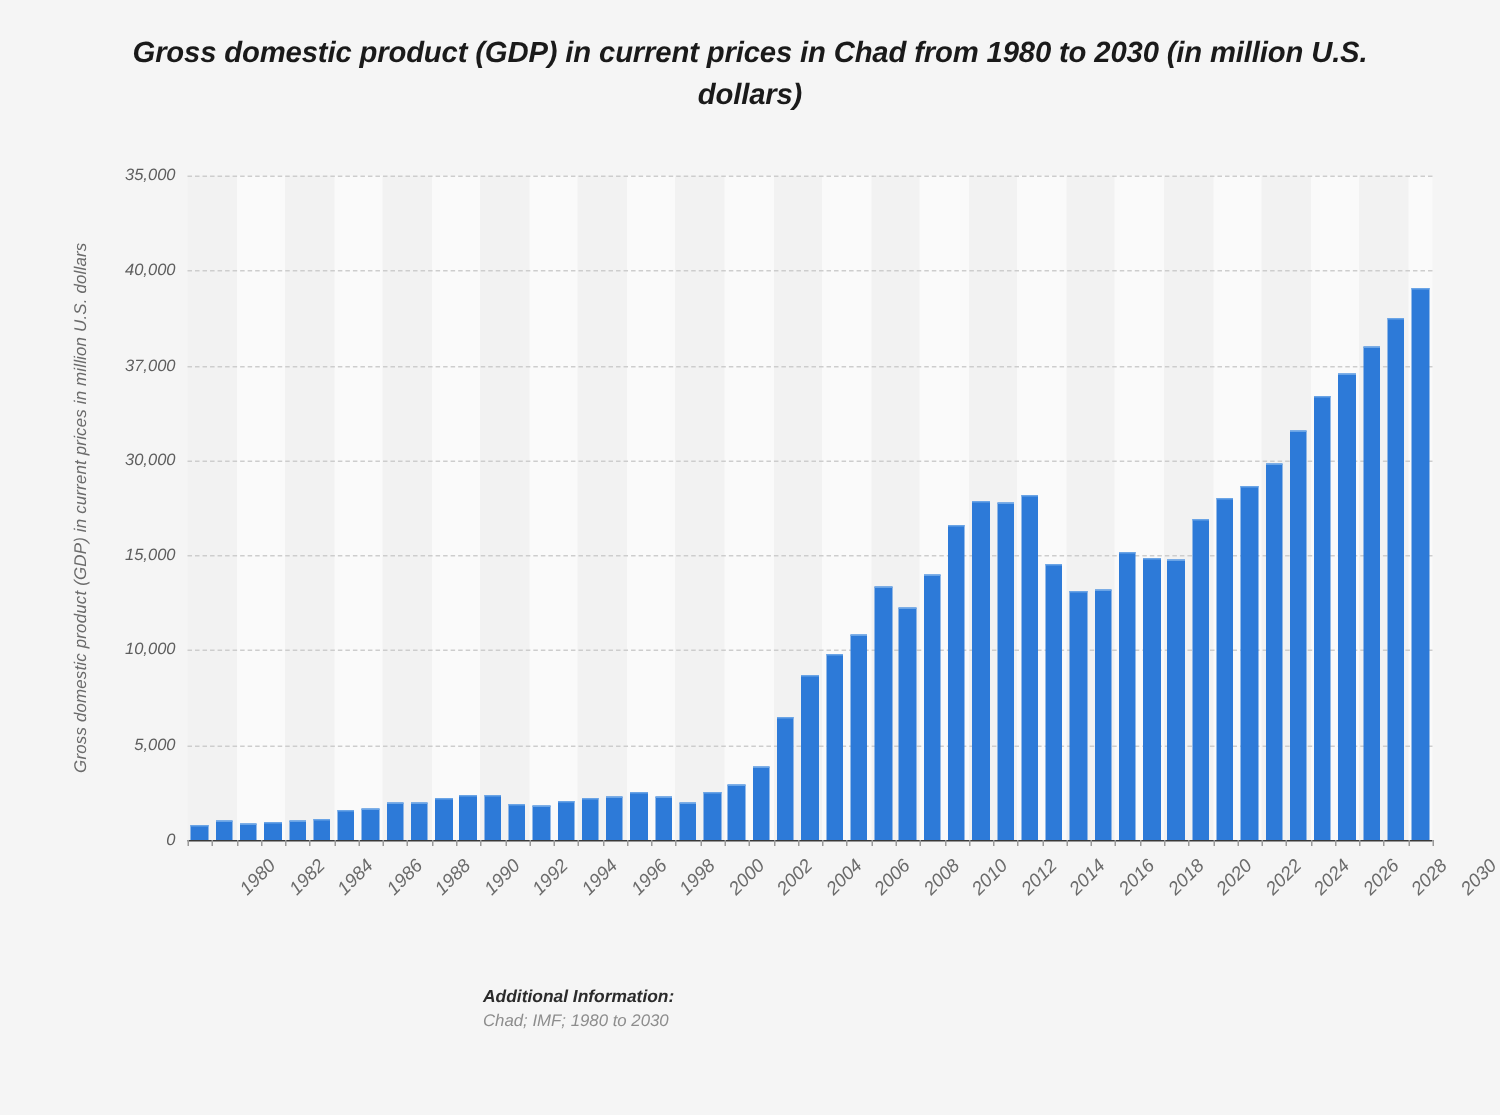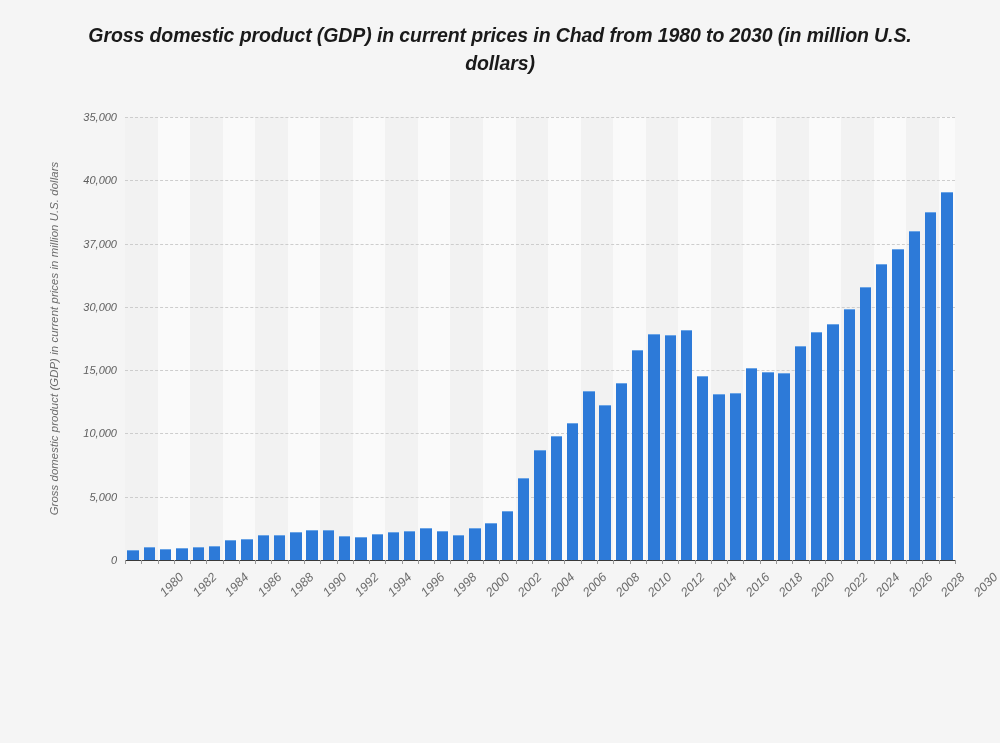--- a/index.html
+++ b/index.html
@@ -438,15 +438,19 @@
       <div class="x-tick" style="left: 642.569px; top: 2px;">2018</div>
       <div class="x-tick" style="left: 675.118px; top: 2px;">2020</div>
       <div class="x-tick" style="left: 707.667px; top: 2px;">2022</div>
       <div class="x-tick" style="left: 740.216px; top: 2px;">2024</div>
       <div class="x-tick" style="left: 772.765px; top: 2px;">2026</div>
       <div class="x-tick" style="left: 805.314px; top: 2px;">2028</div>
       <div class="x-tick" style="left: 837.863px; top: 2px;">2030</div>
     </div>
 
   <div class="footer">
+    <div class="footer-col-info">
+      <div class="footer-head">Additional Information:</div>
+      <div class="footer-line">Chad; IMF; 1980 to 2030</div>
+    </div>
   </div>
 
 </div>
 
 </body></html>

